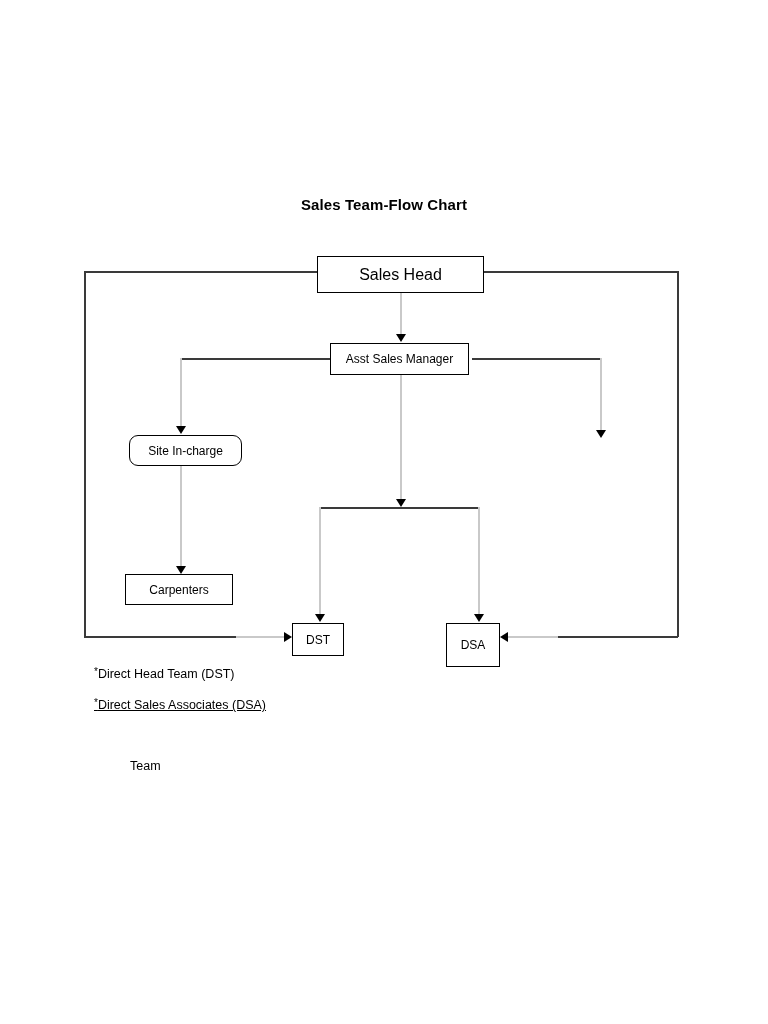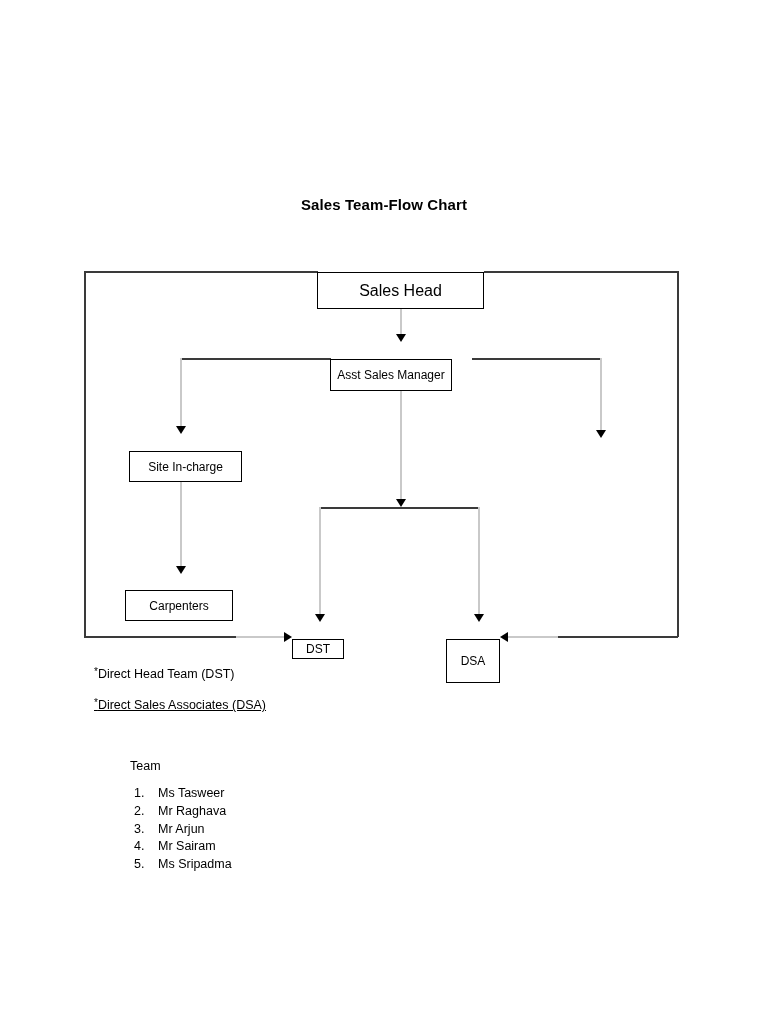--- a/index.html
+++ b/index.html
@@ -37,31 +37,30 @@
     position: absolute;
     box-sizing: border-box;
     border: 1.4px solid #000000;
     background: #ffffff;
     display: flex;
     align-items: center;
     justify-content: center;
     font-size: 12px;
     line-height: 1;
     z-index: 5;
-    margin-top: 16px;
   }
   .node.big {
     font-size: 16px;
   }
   #node-sales-head   { left: 317px; top: 256px; width: 167px; height: 37px; }
-  #node-asst-manager { left: 330px; top: 343px; width: 122px; height: 32px; }
-  #node-site         { left: 129px; top: 435px; width: 113px; height: 31px; }
+  #node-asst-manager { left: 330px; top: 343px; width: 139px; height: 32px; }
+  #node-site         { left: 129px; top: 435px; width: 113px; height: 31px; border-radius: 9px; }
   #node-designers    { left: 535px; top: 439px; width: 122px; height: 32px; }
   #node-carpenters   { left: 125px; top: 574px; width: 108px; height: 31px; text-align: right; }
-  #node-dst          { left: 292px; top: 623px; width: 52px; height: 20px; }
+  #node-dst          { left: 292px; top: 623px; width: 52px; height: 33px; }
   #node-dsa          { left: 446px; top: 623px; width: 54px; height: 44px; }
 
   
   .ln {
     position: absolute;
     z-index: 1;
   }
   .ln-h-dark { background: #3a3a3a; height: 1.5px; }
   .ln-v-dark { background: #3a3a3a; width: 1.5px; }
   .ln-h-grey { background: #c9c9c9; height: 1.5px; }
@@ -185,21 +184,14 @@
   </div>
 
   <div class="footnote" id="footnote-dst">
     <sup>*</sup><span>Direct Head Team (DST)</span>
   </div>
   <div class="footnote" id="footnote-dsa">
     <sup>*</sup><span>Direct Sales Associates (DSA)</span>
   </div>
 
   <div id="team-label">Team</div>
-  <ol id="team-list">
-    <li>Ms Tasweer</li>
-    <li>Mr Raghava</li>
-    <li>Mr Arjun</li>
-    <li>Mr Sairam</li>
-    <li>Ms Sripadma</li>
-  </ol>
 
 </div>
 
 </body></html>

